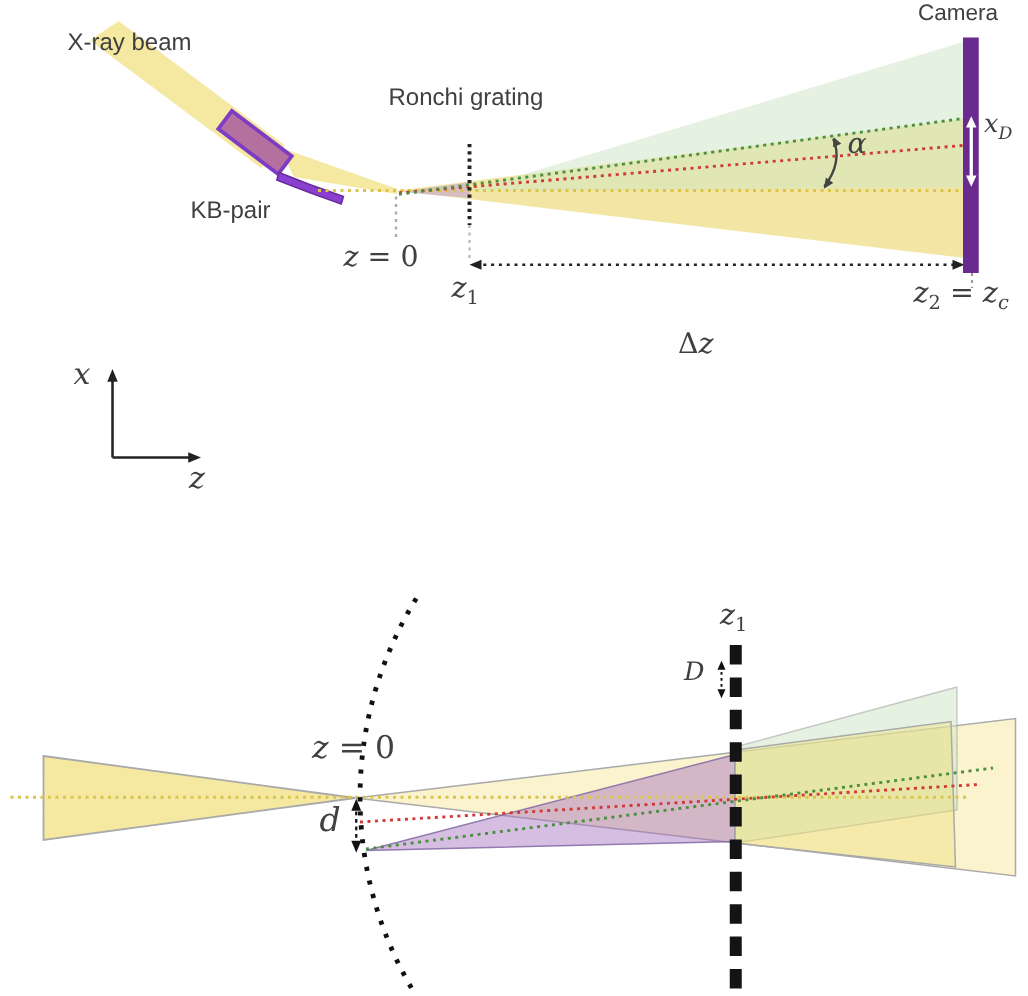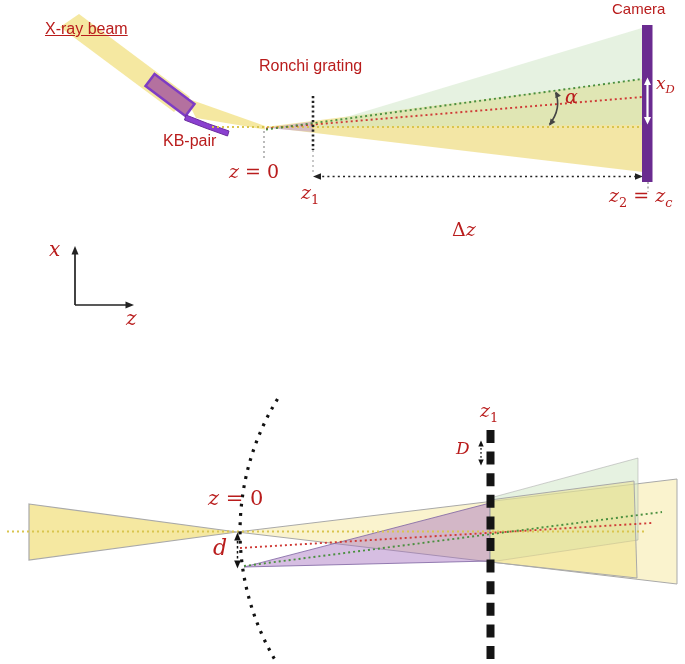--- a/index.html
+++ b/index.html
@@ -1,29 +1,29 @@
 <!DOCTYPE html>
 <html style="--beam_yellow: rgba(236,215,110,0.62); --beam_yellow_left: rgba(243,226,138,0.8); --beam_yellow_pale: rgba(243,226,138,0.42); --beam_quad: rgba(238,222,120,0.42); --beam_green: rgba(205,230,195,0.5); --beam_purple: rgba(165,110,190,0.45); --beam_purple_small: rgba(185,150,215,0.5); --camera_purple: #6a2b90; --mirror_fill: #b4719f; --mirror_edge: #7e3cc4; --mirror2_fill: #8a3fd0; --mirror2_edge: #6b2d9e; --dotted_red: #cf3a36; --dotted_green: #4a8f3f; --dotted_yellow: #d9c54e; --edge_gray: #a9a9a9; --purple_edge: rgba(130,105,165,0.85);"><head>
 <meta charset="utf-8">
 <style>
   html,body{margin:0;padding:0;background:#ffffff;}
   body{width:685px;height:664px;position:relative;overflow:hidden;
        font-family:"Liberation Sans", sans-serif;}
   #stage{position:absolute;left:0;top:0;width:685px;height:664px;}
   svg{position:absolute;left:0;top:0;}
-  .lbl{position:absolute;color:#b91c1c;white-space:pre;line-height:1.05;}
+  .lbl{position:absolute;color:#404040;white-space:pre;line-height:1.05;}
   .sans{font-family:"Liberation Sans", sans-serif;}
   .math{font-family:"DejaVu Serif", "Liberation Serif", serif;}
   .it{font-style:italic;}
   .lbl sub{font-size:68%;line-height:0;}
   
-  .l-xray{left:45px;top:21px;font-size:16px;text-decoration:underline;}
+  .l-xray{left:45px;top:21px;font-size:16px;}
   .l-ronchi{left:259px;top:58px;font-size:16px;}
   .l-camera{left:612px;top:1px;font-size:15px;}
-  .l-kb{left:127px;top:133px;font-size:16px;margin-left:36px;}
+  .l-kb{left:127px;top:133px;font-size:16px;}
   .l-z0top{left:229px;top:162px;font-size:19px;}
   .l-z1top{left:301px;top:183px;font-size:19px;}
   .l-dz{left:452px;top:184px;font-size:19px;margin-top:36px;}
   .l-z2{left:609px;top:186px;font-size:19px;}
   .l-alpha{left:565px;top:87px;font-size:19px;}
   .l-xd{left:656px;top:75px;font-size:17px;}
   .l-ax-x{left:49px;top:239px;font-size:20px;}
   .l-ax-z{left:126px;top:308px;font-size:20px;}
   .l-z0bot{left:208px;top:487px;font-size:21px;}
   .l-d{left:213px;top:536px;font-size:22px;}

